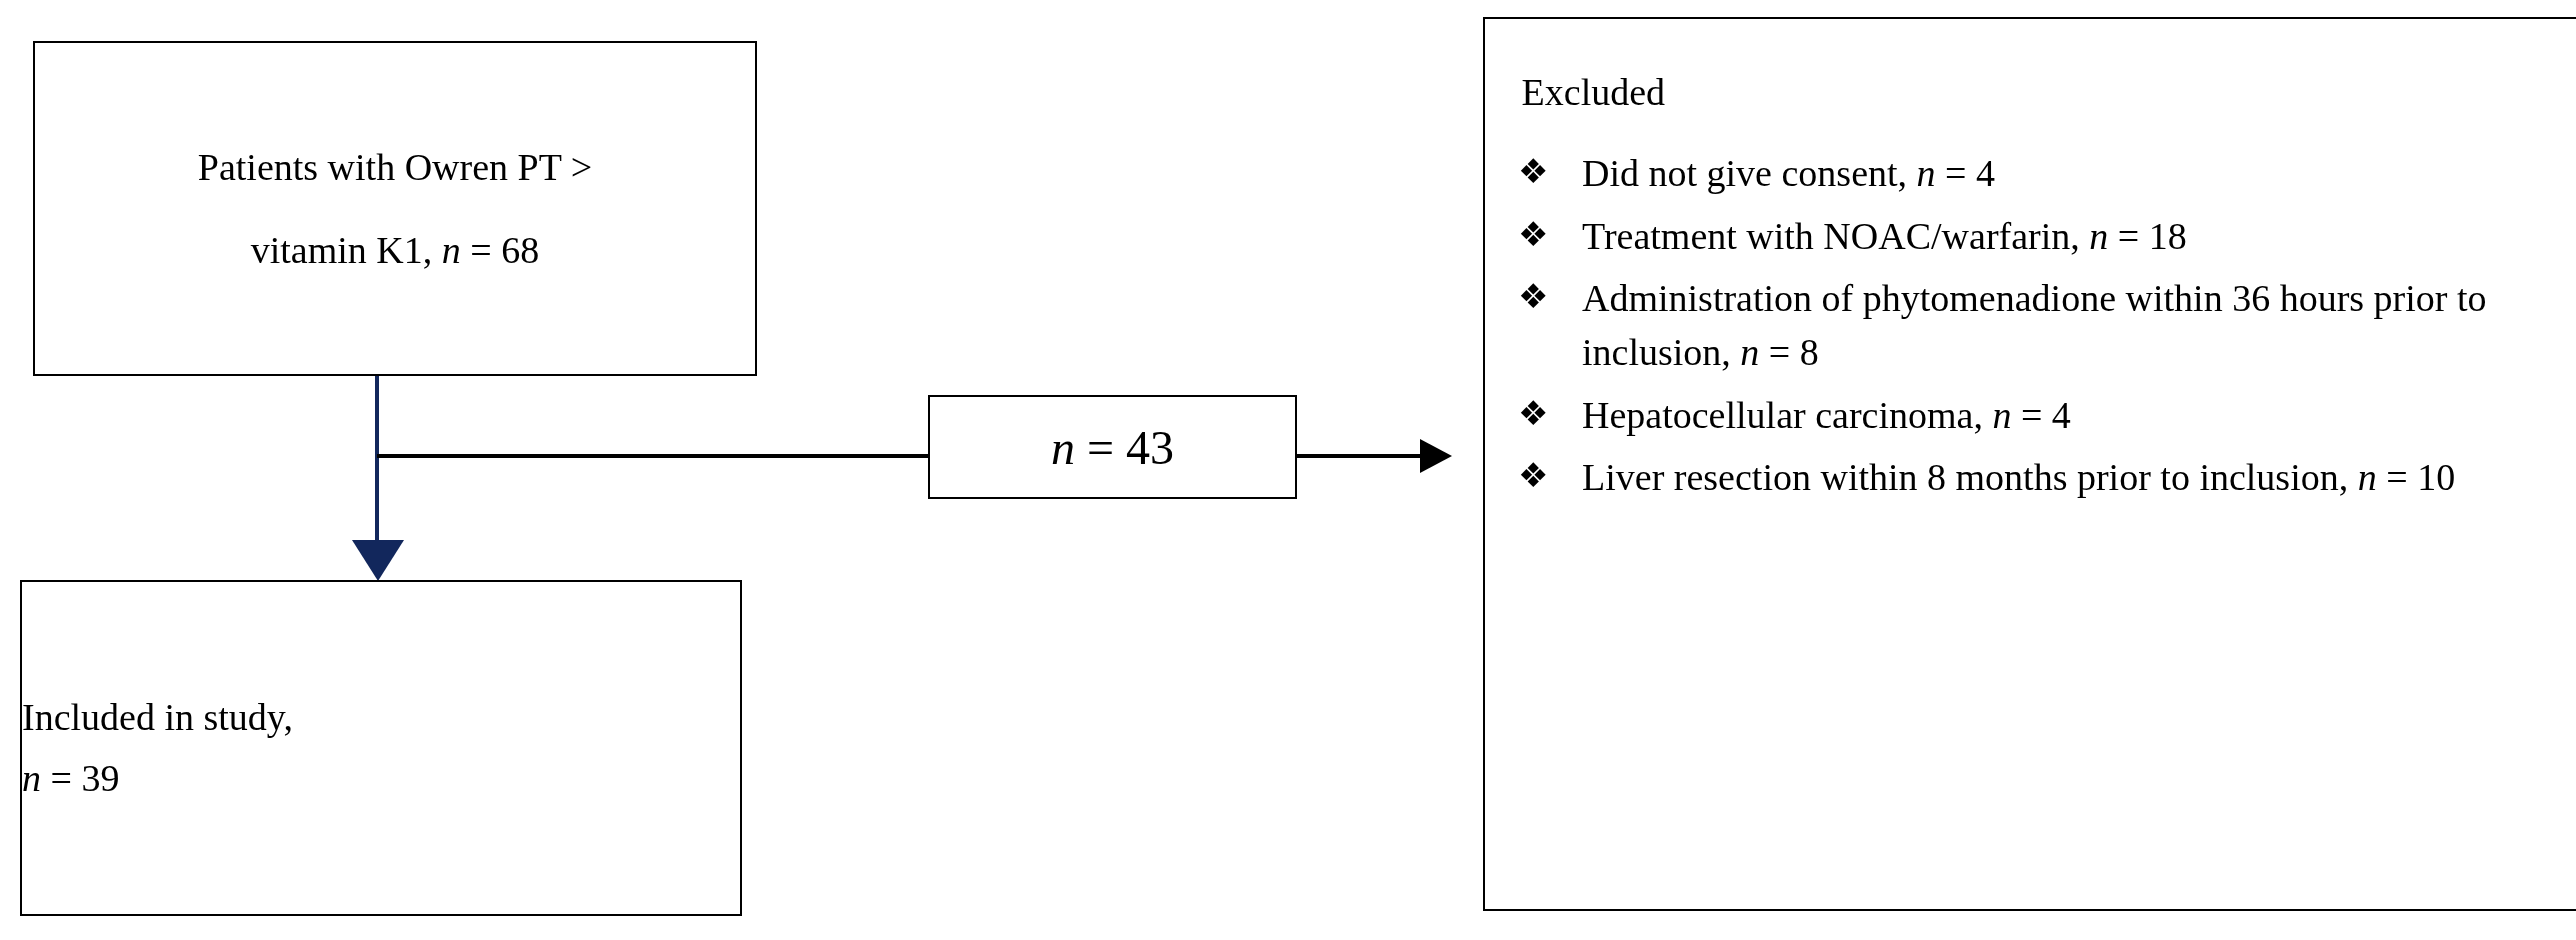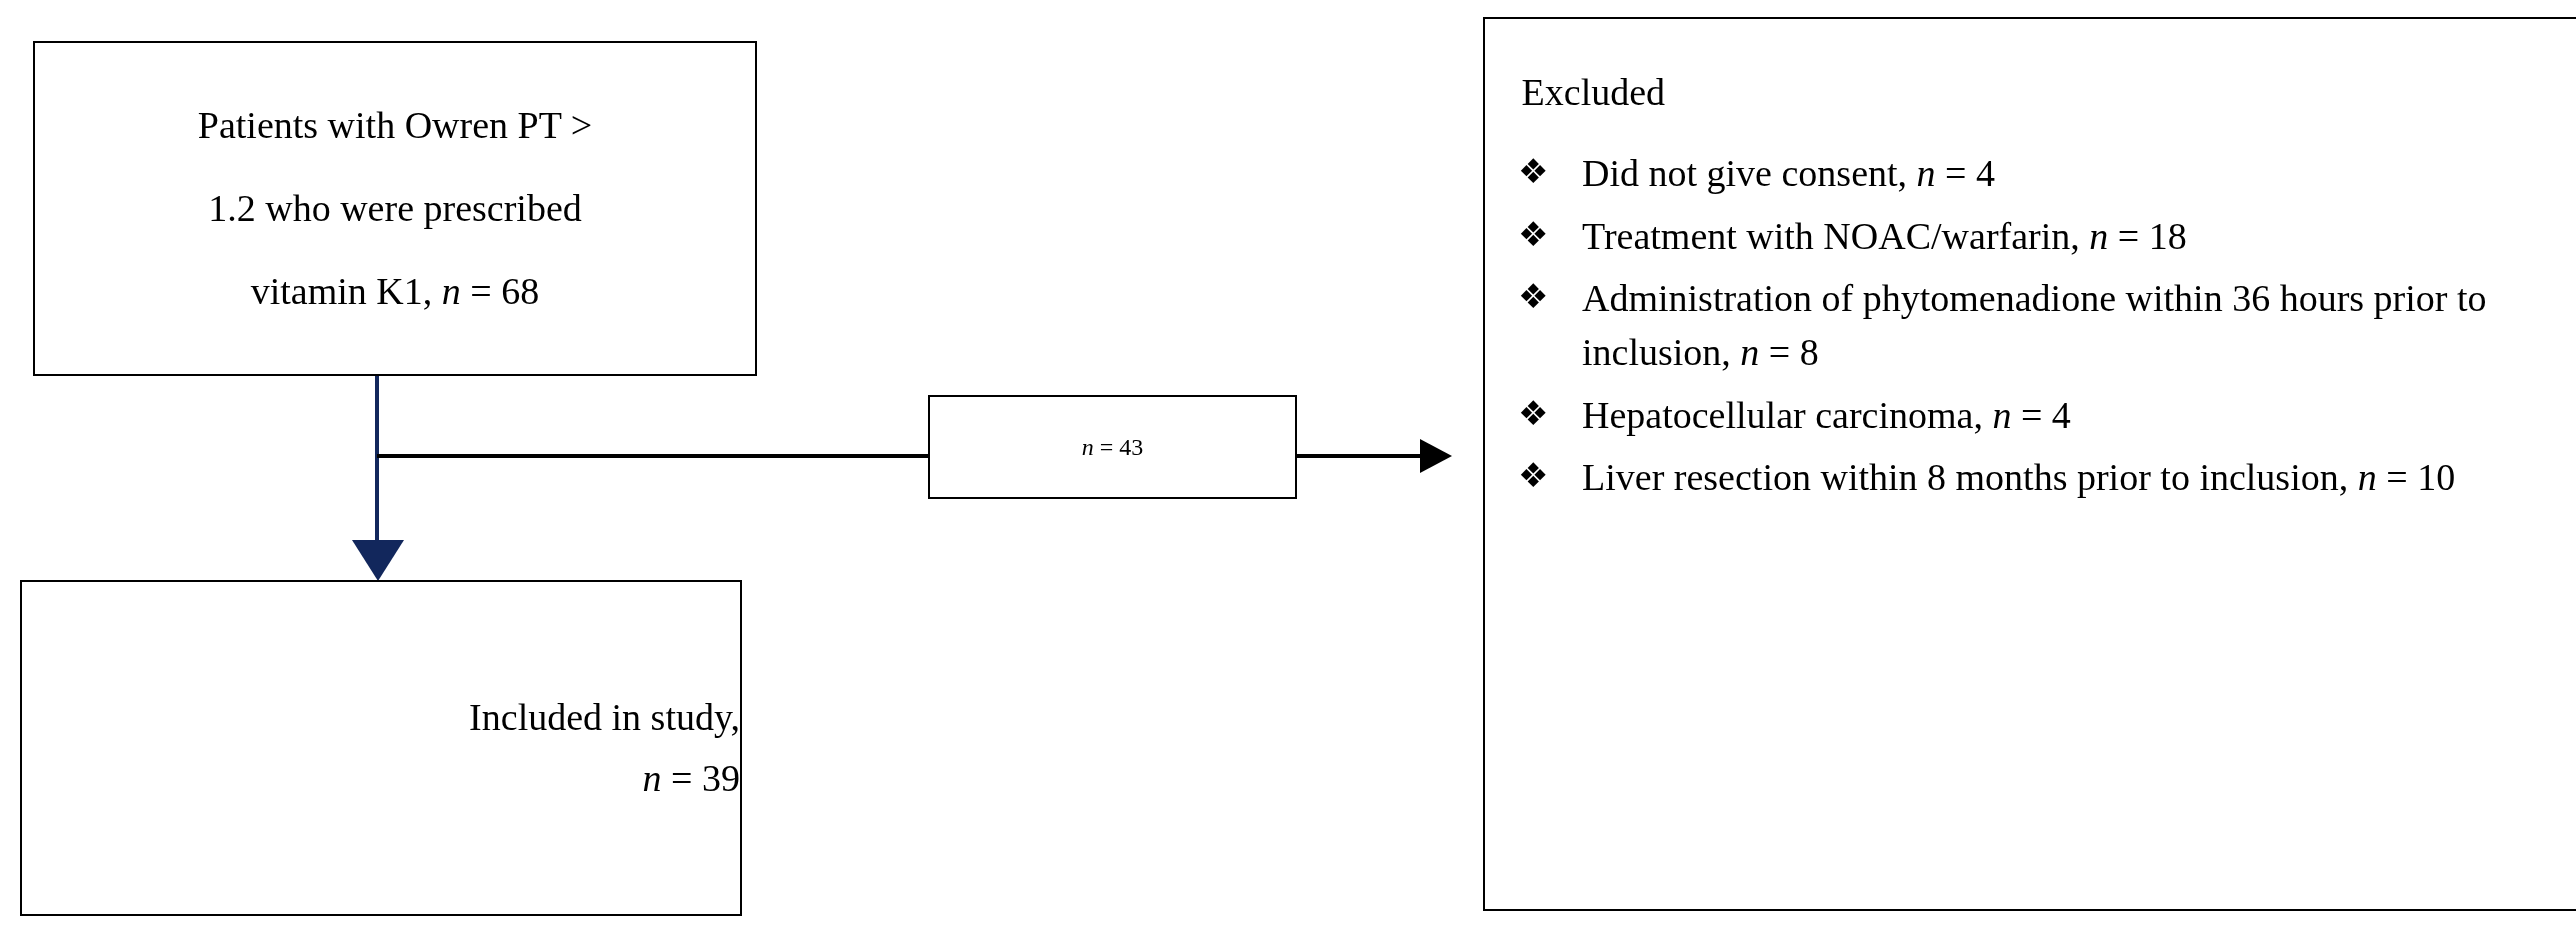--- a/index.html
+++ b/index.html
@@ -47,42 +47,42 @@
   }
 
   
   #box-included {
     left: 20px;
     top: 580px;
     width: 722px;
     height: 336px;
     display: flex;
     flex-direction: column;
-    align-items: flex-end;
+    align-items: flex-start;
     justify-content: center;
   }
   #box-included .line {
     font-size: 38px;
     line-height: 1.6;
     white-space: nowrap;
     text-align: center;
   }
 
   
   #box-tag {
     left: 928px;
     top: 395px;
     width: 369px;
     height: 104px;
     display: flex;
     align-items: center;
     justify-content: center;
   }
   #box-tag .line {
-    font-size: 24px;
+    font-size: 48px;
     white-space: nowrap;
   }
 
   
   #box-excluded {
     left: 1452px;
     top: 17px;
     width: 1107px;
     height: 894px;
     padding: 54px 28px 0 28px;
@@ -176,21 +176,20 @@
 <div id="flow-root">
 
   <div id="conn-vertical"></div>
   <div id="conn-vertical-head"></div>
   <div id="conn-h-left"></div>
   <div id="conn-h-right"></div>
   <div id="conn-h-right-head"></div>
 
   <div class="flowbox" id="box-source">
     <div class="line">Patients with Owren PT &gt;</div>
-    <div class="line">1.2 who were prescribed</div>
     <div class="line"><span>vitamin K1, </span><span class="ital">n</span><span> = 68</span></div>
   </div>
 
   <div class="flowbox" id="box-tag">
     <div class="line"><span class="ital">n</span><span> = 43</span></div>
   </div>
 
   <div class="flowbox" id="box-included">
     <div class="line">Included in study,</div>
     <div class="line"><span class="ital">n</span><span> = 39</span></div>

